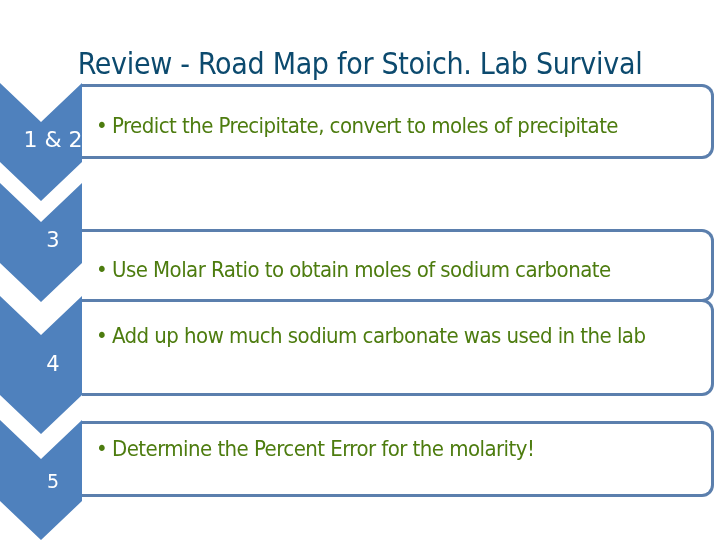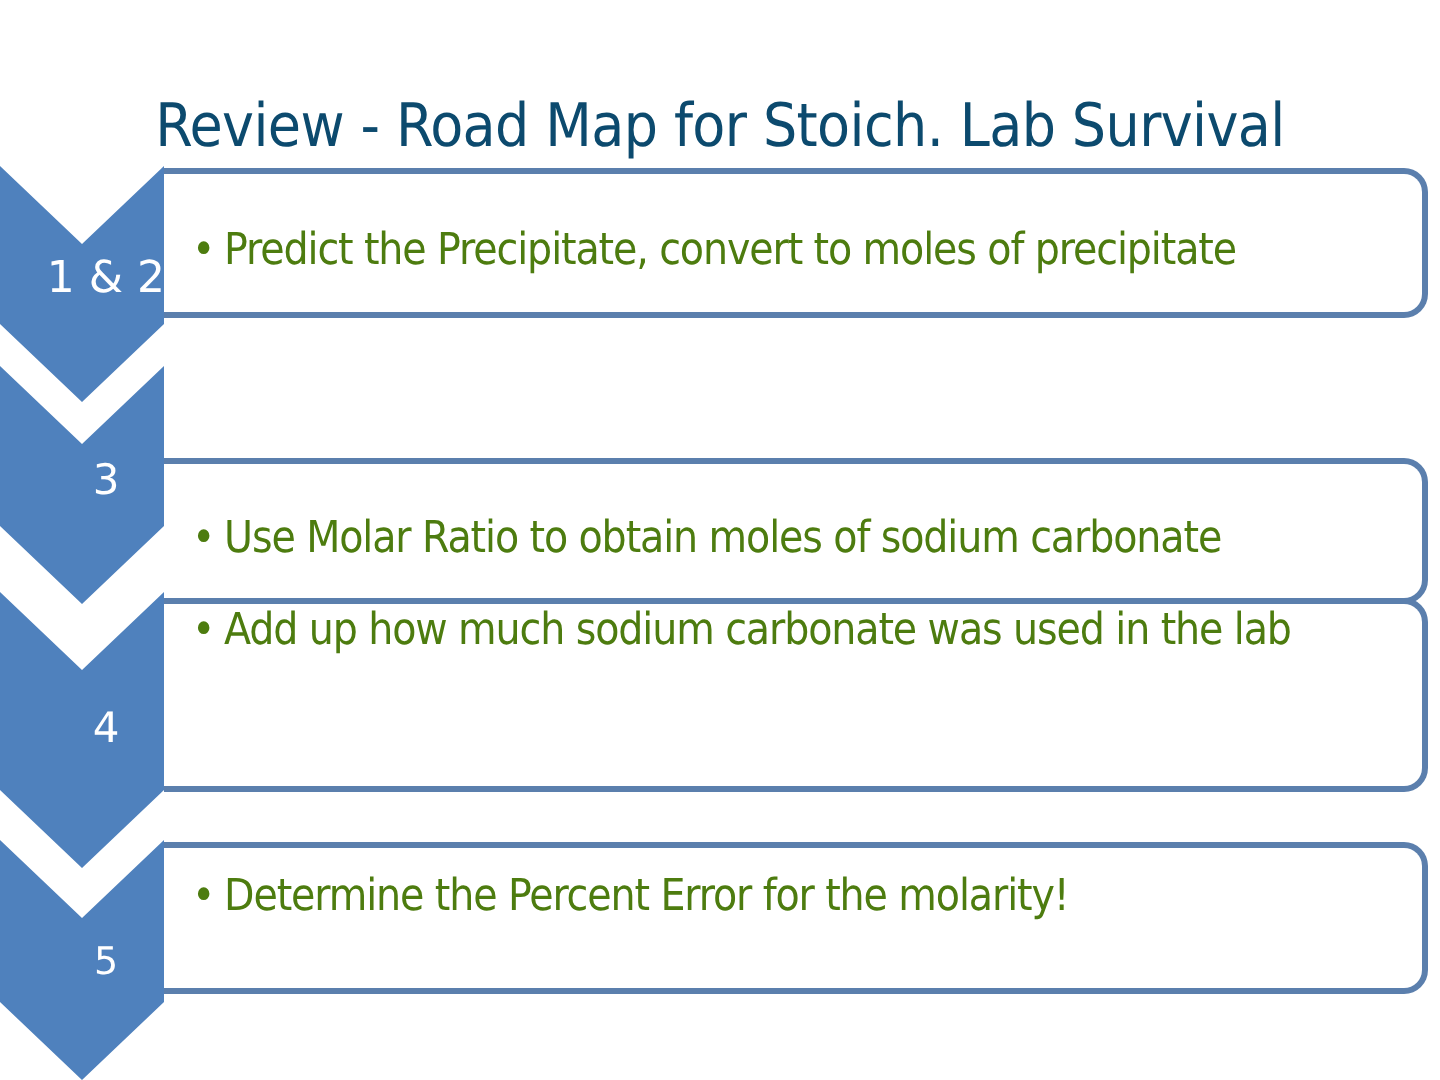--- a/index.html
+++ b/index.html
@@ -57,21 +57,21 @@
     <li>Predict the Precipitate, convert to moles of precipitate</li>
   </ul>
 </div>
 
 <div class="box" style="top:185px; height:73px; padding-top:25px;margin-top:44px;">
   <ul>
     <li>Use Molar Ratio to obtain moles of sodium carbonate</li>
   </ul>
 </div>
 
-<div class="box" style="top:299px; height:97px; padding-top:1px;">
+<div class="box" style="top:299px; height:97px; padding-top:21px;">
   <ul>
     <li>Add up how much sodium carbonate was used in the lab</li>
   </ul>
 </div>
 
 <div class="box" style="top:421px; height:76px; padding-top:12px;">
   <ul>
     <li>Determine the Percent Error for the molarity!</li>
   </ul>
 </div>

